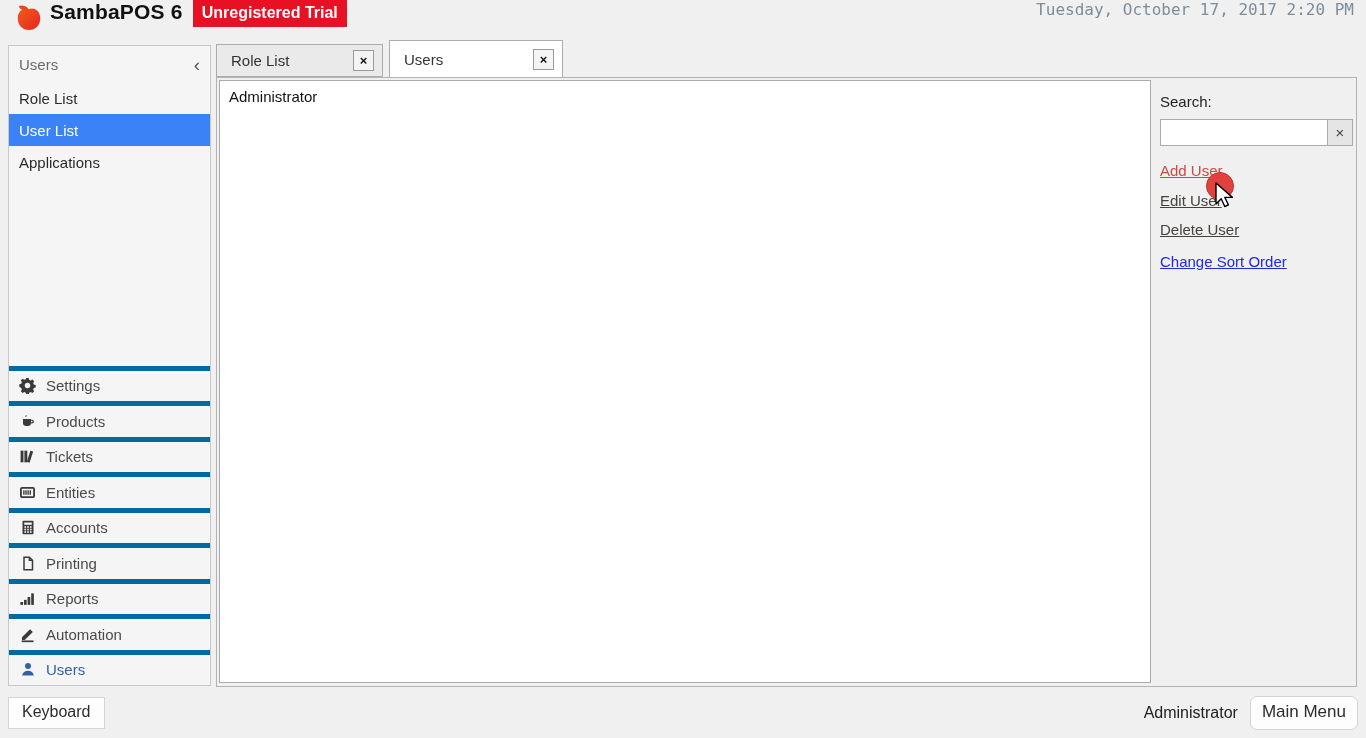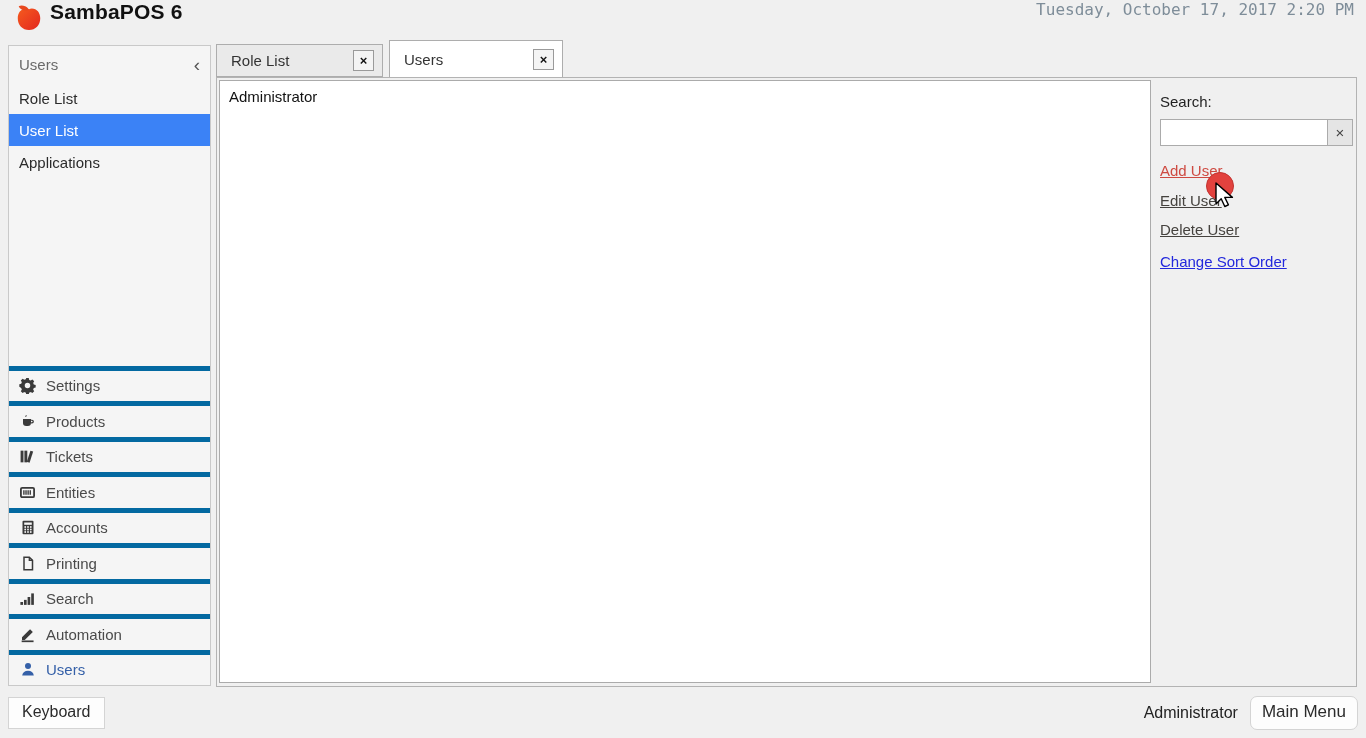--- a/index.html
+++ b/index.html
@@ -86,20 +86,21 @@
     <defs>
         <linearGradient id="lg" x1="0" y1="0" x2="1" y2="1">
       <stop offset="0" stop-color="#F55B1E"></stop>
           <stop offset="1" stop-color="#E3261F"></stop>
     </linearGradient>
       </defs>
     <path d="M16 32c-7 0-12-5.4-12-12.6C4 13.6 7.6 9 13 9c1.2 0 2.2.3 3 .8.8-.5 1.8-.8 3-.8 5.4 0 9 4.6 9 10.4C28 26.6 23 32 16 32z" fill="url(#lg)"></path>
     <path d="M15.5 9.5C12.5 5.5 7.5 5.3 5 6.5c1.3 3.6 6 5.6 10.5 4z" fill="#E8481F"></path>
   </svg>
   <span class="app-title">SambaPOS 6</span>
+  <span class="trial-badge">Unregistered Trial</span>
   <span class="datetime">Tuesday, October 17, 2017 2:20 PM</span>
 </div>
 
 <div class="sidebar">
   <div class="sb-header">
     <span>Users</span>
     <span class="sb-collapse">‹</span>
   </div>
   <div class="sb-item">
     <span>Role List</span>
@@ -180,21 +181,21 @@
     </div>
     <div class="mod">
       <span class="mico">
           <svg width="17" height="17" viewBox="0 0 16 16">
             <rect x="1.3" y="11.3" width="2.5" height="2.7" fill="#3A3A3A"></rect>
             <rect x="4.7" y="9.3" width="2.5" height="4.7" fill="#3A3A3A"></rect>
             <rect x="8.1" y="6.6" width="2.5" height="7.4" fill="#3A3A3A"></rect>
             <rect x="11.5" y="3.2" width="2.5" height="10.8" fill="#3A3A3A"></rect>
           </svg>
         </span>
-      <span class="mlabel">Search</span>
+      <span class="mlabel">Reports</span>
     </div>
     <div class="mod">
       <span class="mico">
           <svg width="17" height="17" viewBox="0 0 16 16">
             <path d="M2.8 10.6 10.4 3l2.6 2.6-7.6 7.6H2.8z" fill="#3A3A3A"></path>
             <rect x="2.5" y="13.6" width="11.2" height="1.6" fill="#3A3A3A"></rect>
           </svg>
         </span>
       <span class="mlabel">Automation</span>
     </div>

